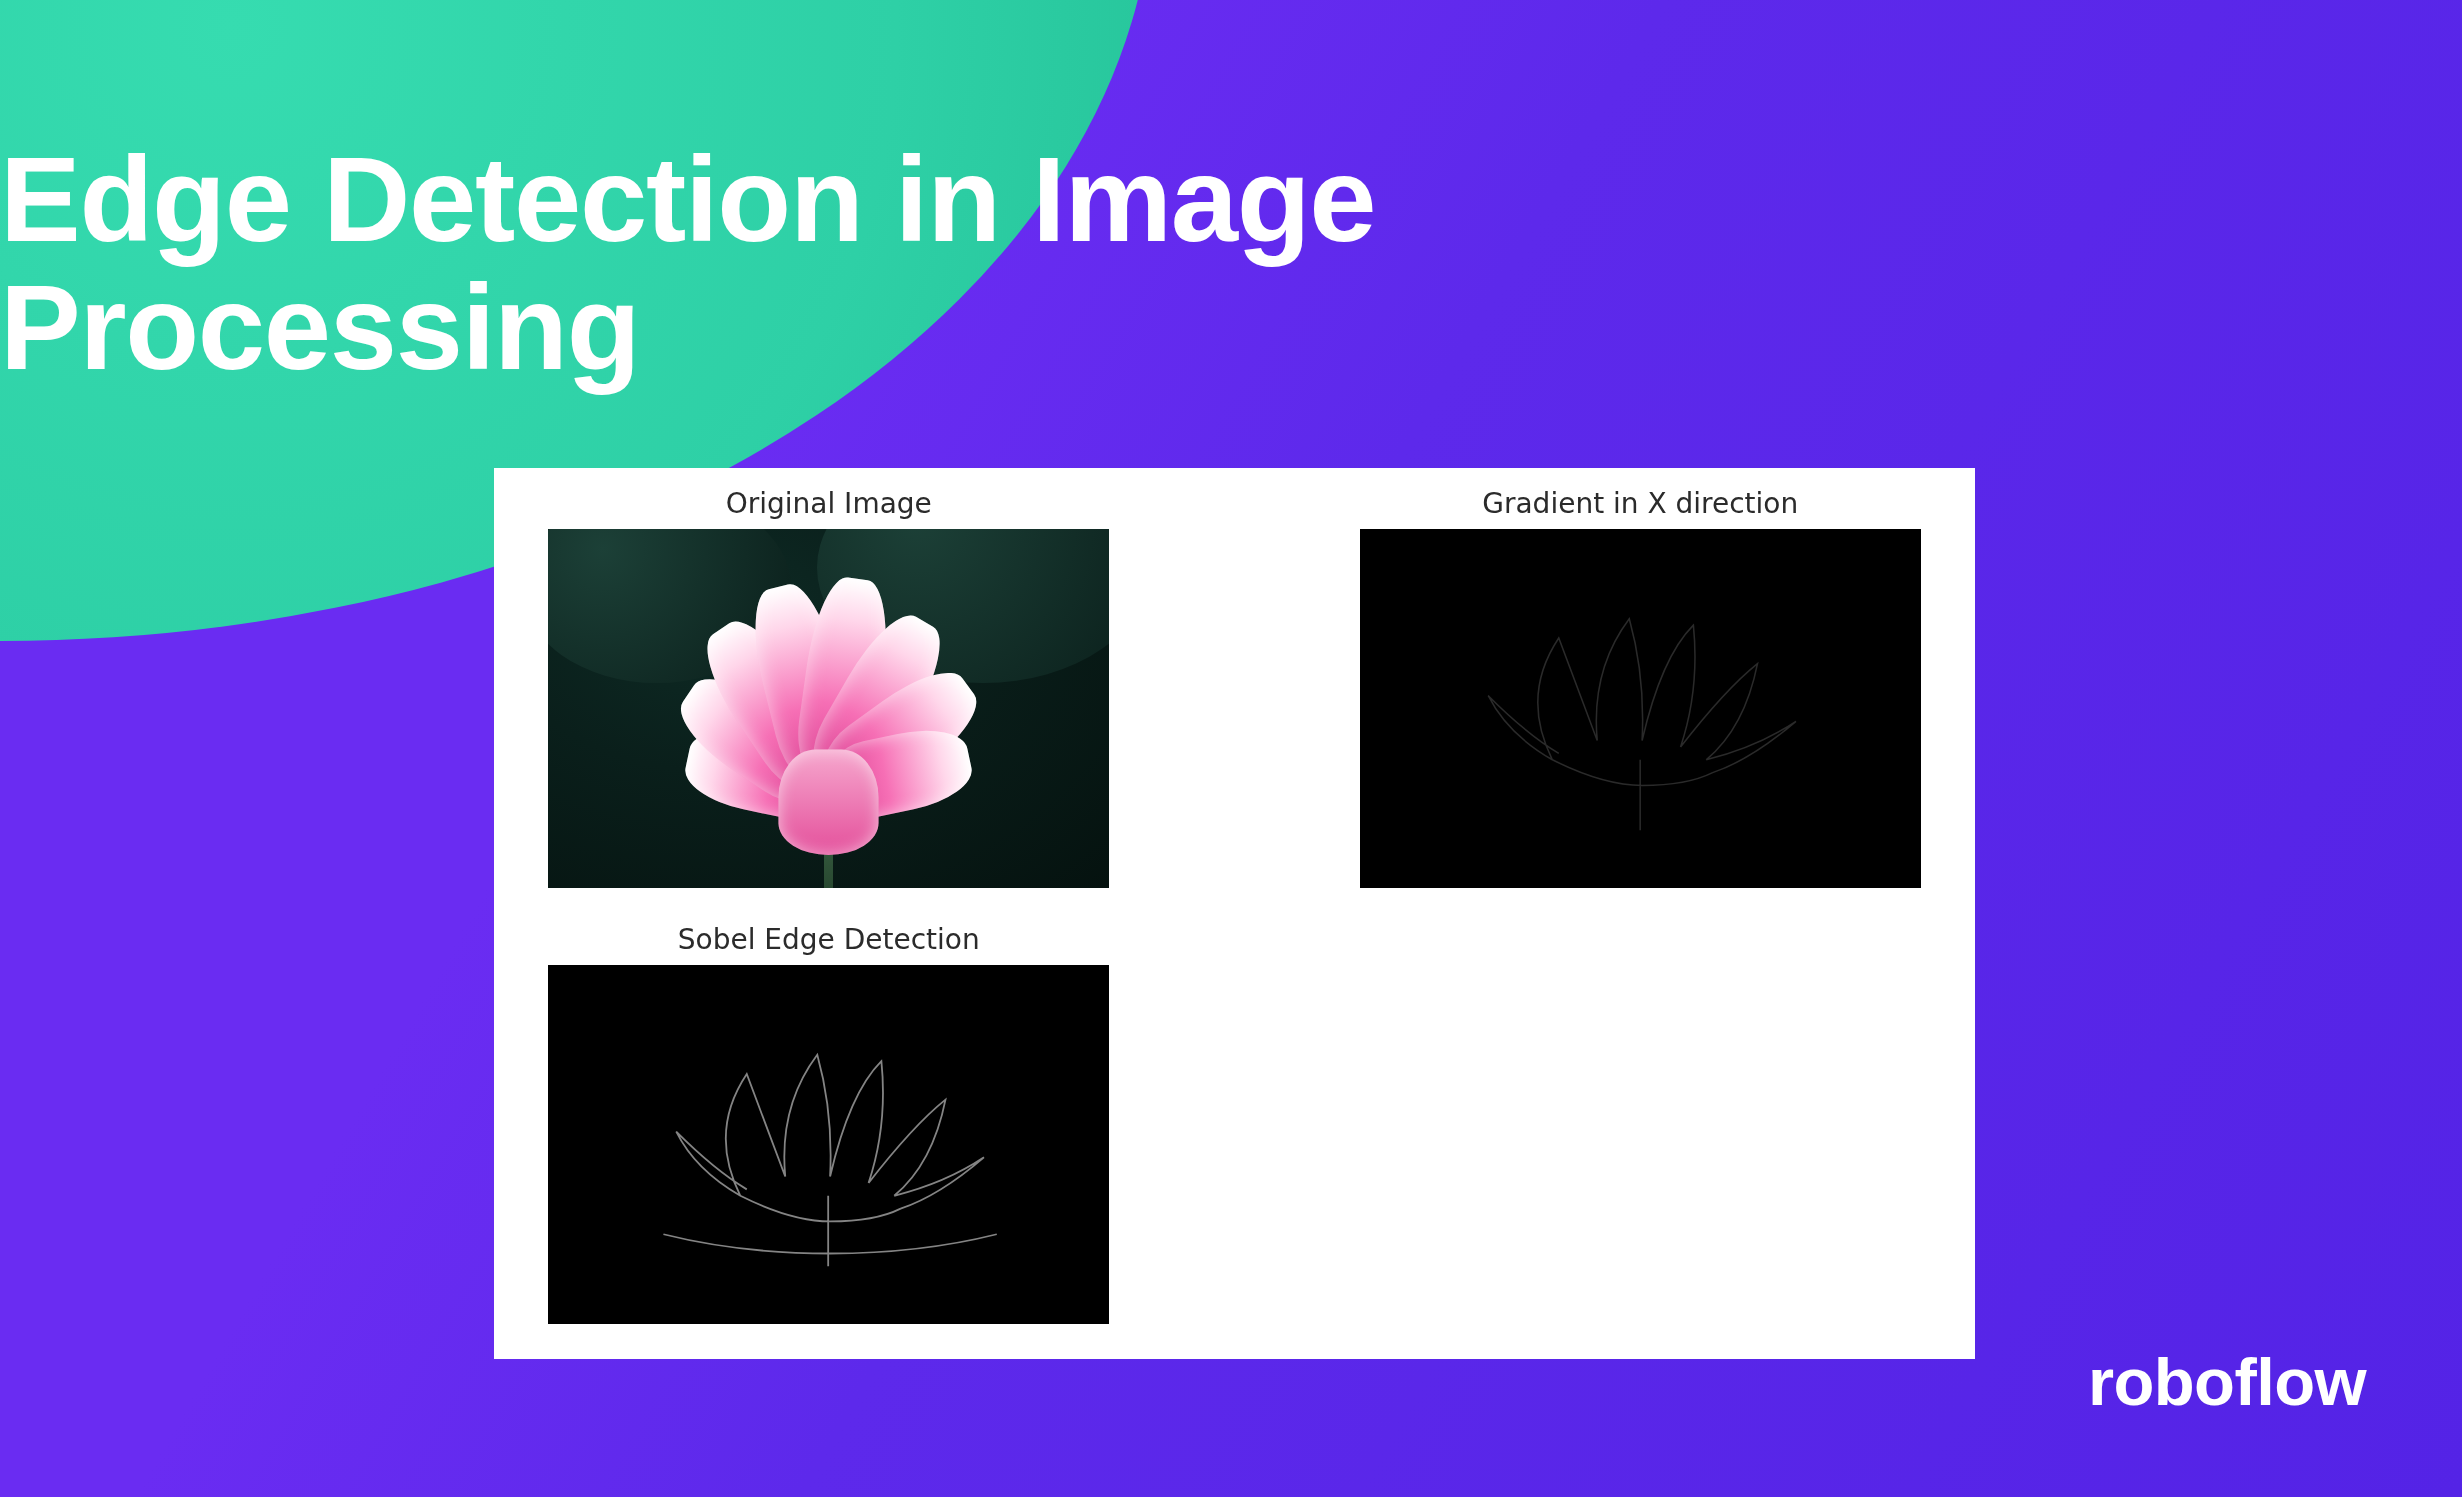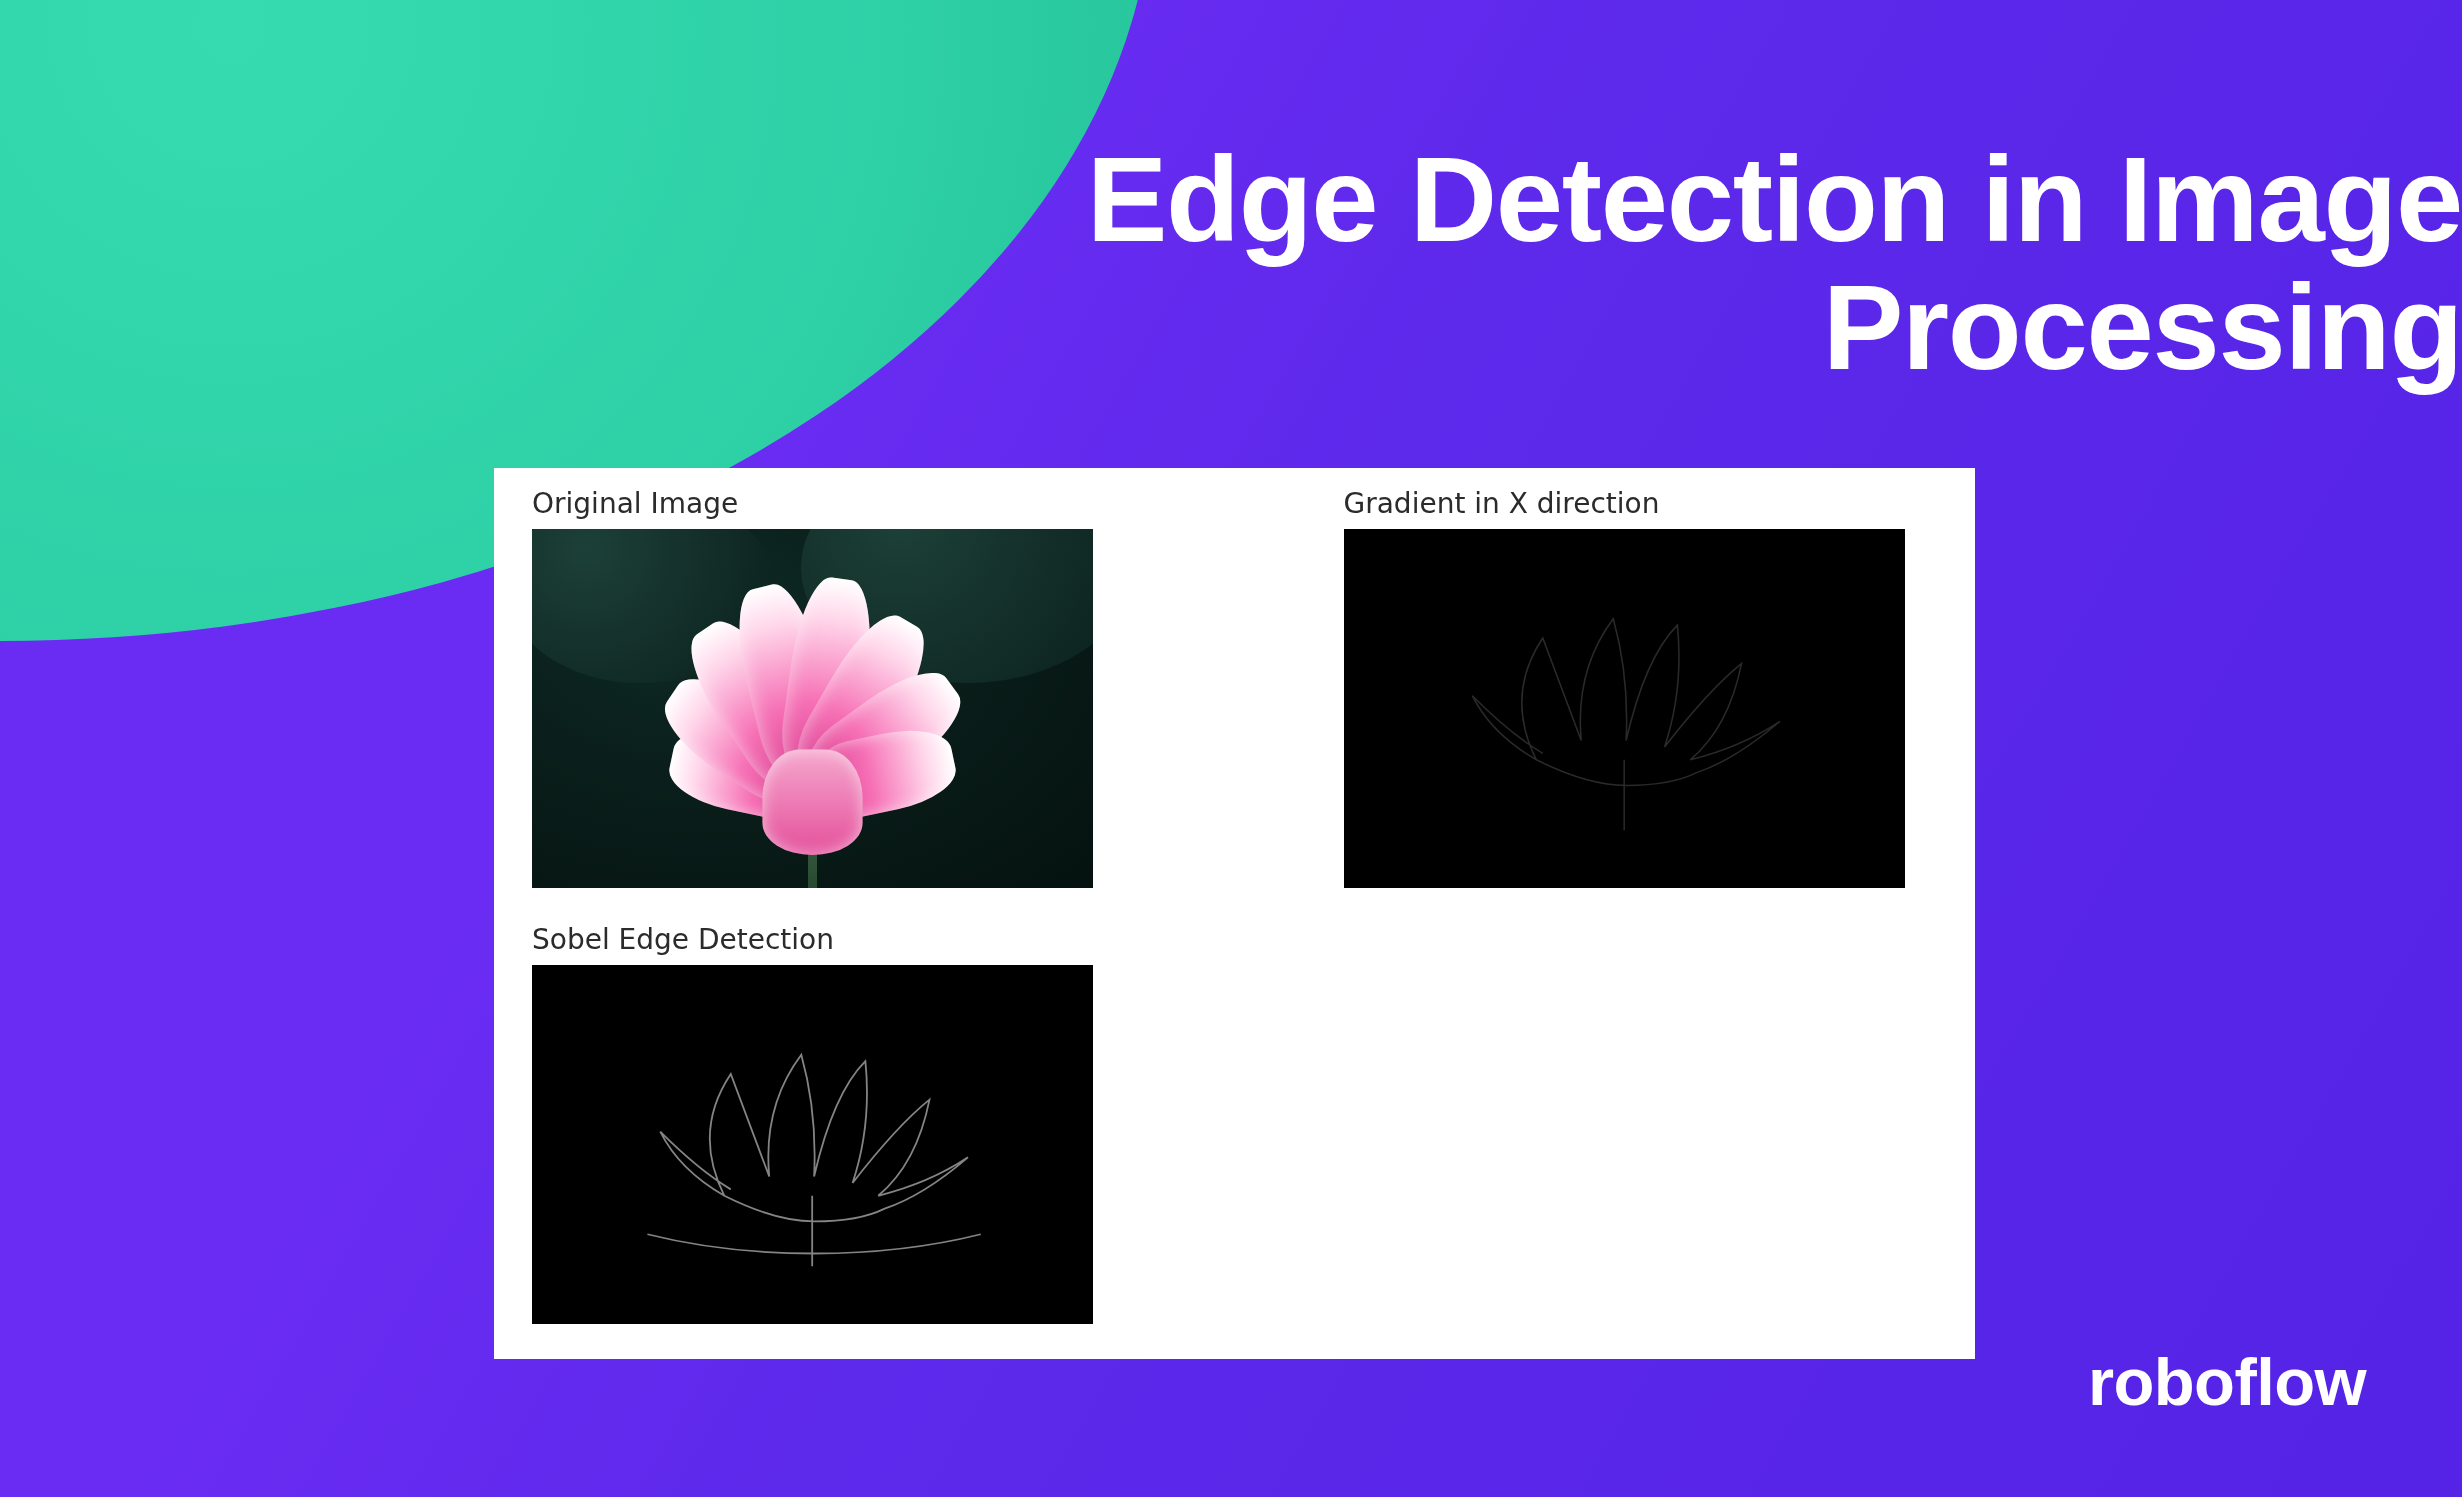--- a/index.html
+++ b/index.html
@@ -25,21 +25,21 @@
     border-radius: 50%;
     background: radial-gradient(circle at 60% 60%, #36dcb0 0%, #2ed0a6 40%, #28c79d 55%, rgba(40,199,157,0) 72%);
     filter: blur(0.6px);
   }
 
   .title {
     position: absolute;
     top: 135px;
     left: 0;
     width: 100%;
-    text-align: right;
+    text-align: left;
     color: #ffffff;
     font-weight: 700;
     font-size: 121px;
     line-height: 1.06;
     letter-spacing: -1.3px;
   }
 
   .panel {
     position: absolute;
     left: 494px;
@@ -51,20 +51,21 @@
     display: grid;
     grid-template-columns: 1fr 1fr;
     grid-template-rows: 1fr 1fr;
     column-gap: 218px;
     row-gap: 26px;
   }
 
   .cell {
     display: flex;
     flex-direction: column;
+    align-items: center;
   }
   .cell-title {
     font-size: 28px;
     color: #2b2b2b;
     font-weight: 400;
     margin-bottom: 9px;
     font-family: "DejaVu Sans", Arial, sans-serif;
   }
   .imgbox {
     width: 561px;

